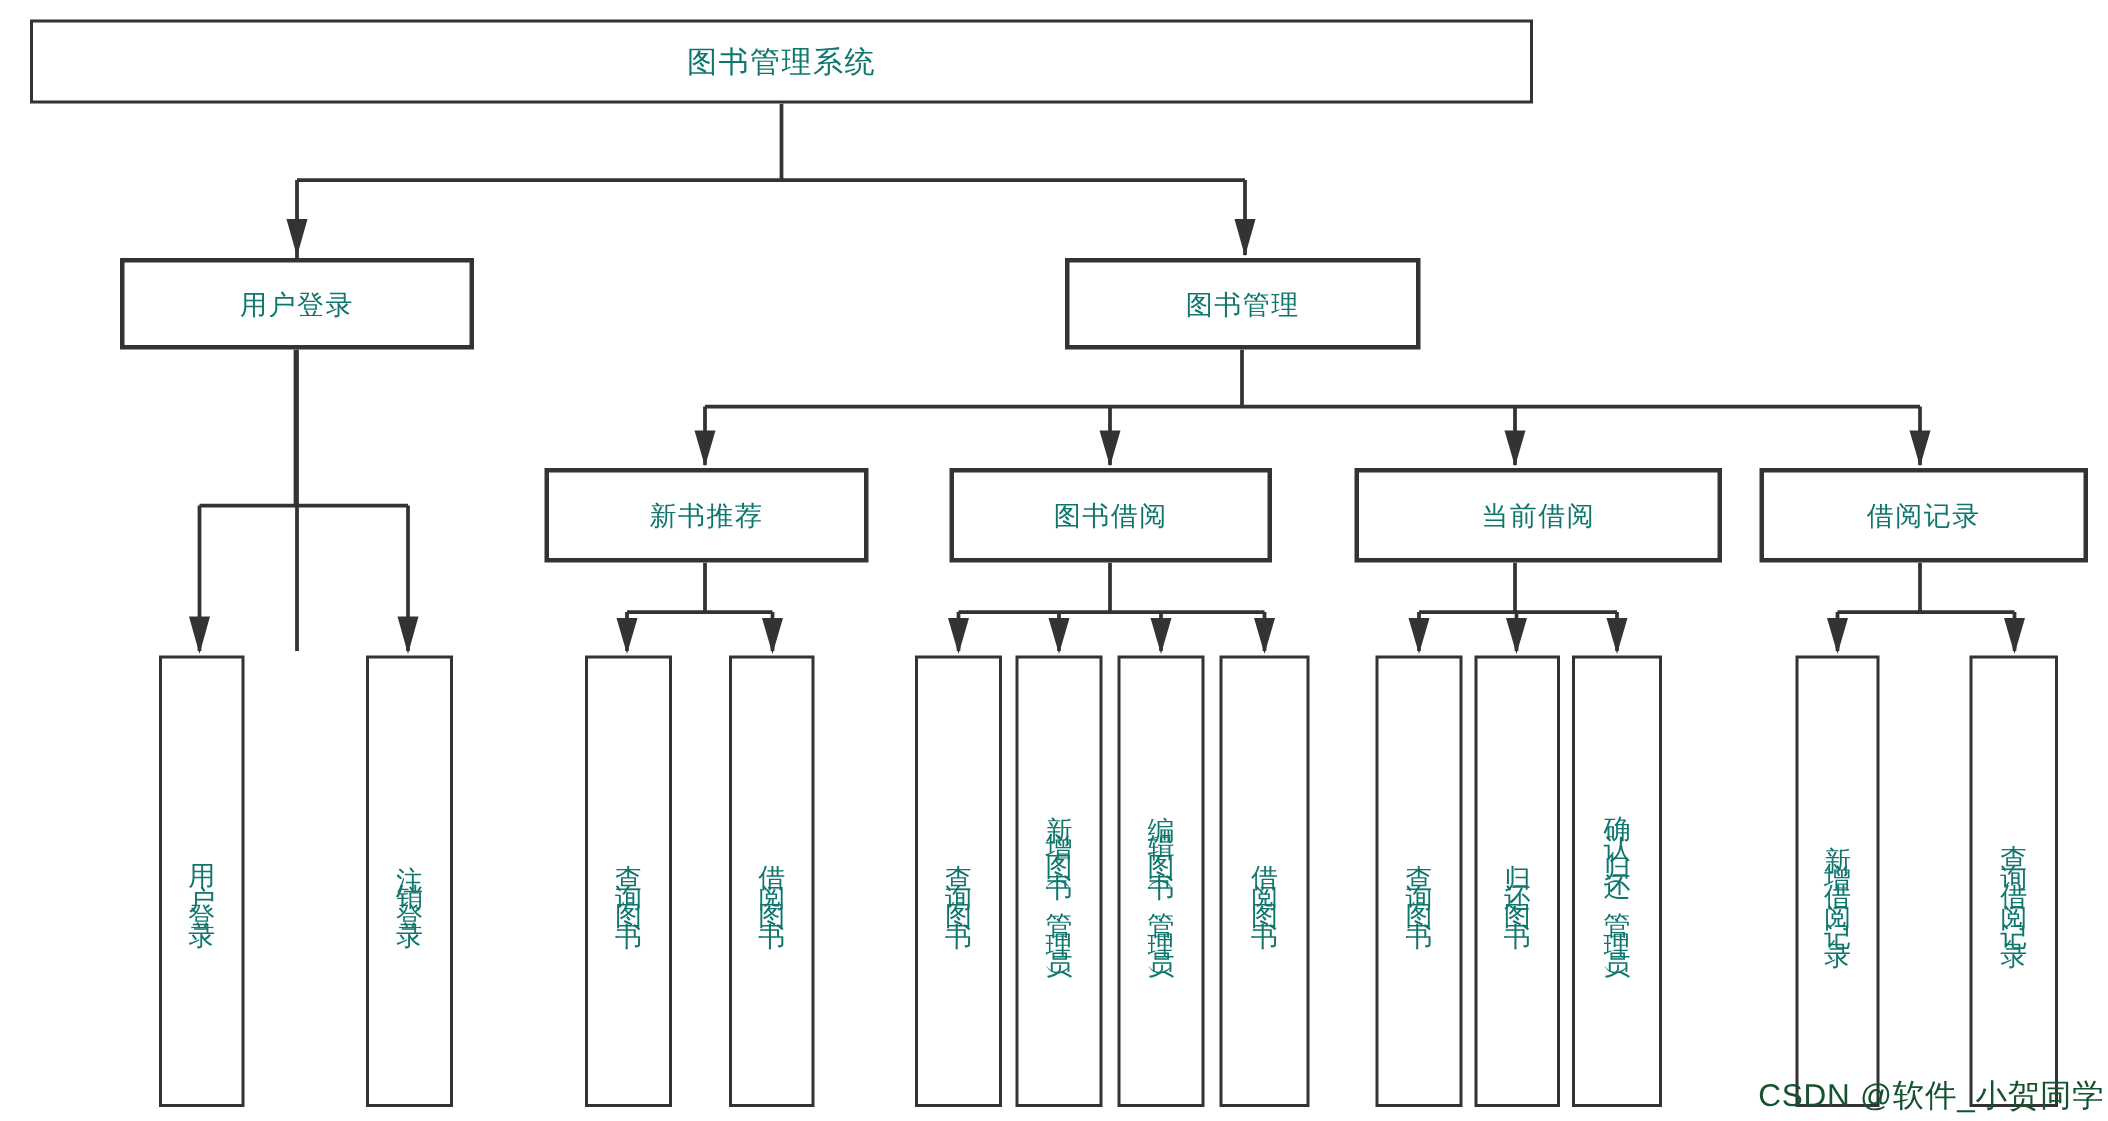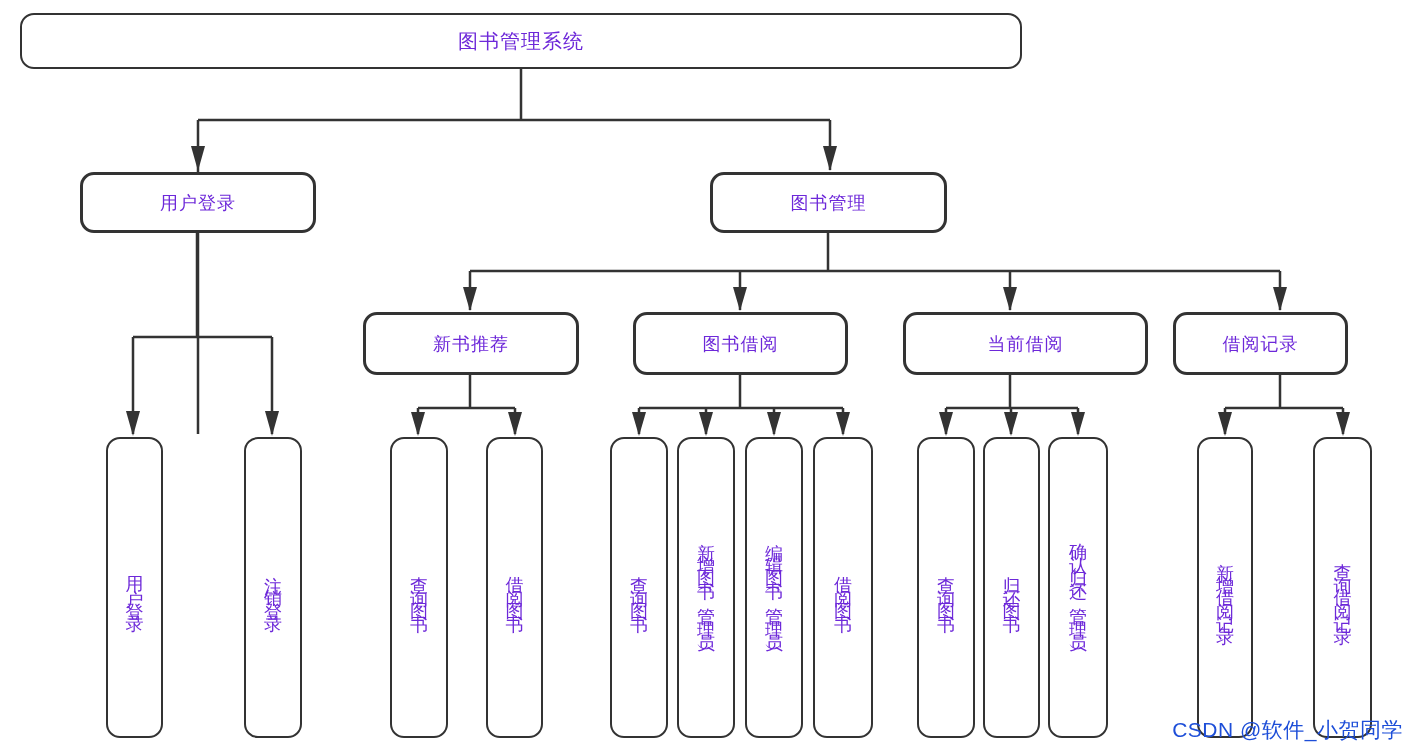--- a/index.html
+++ b/index.html
@@ -19,25 +19,24 @@
     position: absolute;
     left: 0;
     top: 0;
     width: 1405px;
     height: 747px;
   }
   .node {
     position: absolute;
     box-sizing: border-box;
     background: #ffffff;
-    color: #6d28d9;
+    color: #0f766e;
     display: flex;
     align-items: center;
     justify-content: center;
-    border-radius: 14px;
   }
   .hbox {
     border: 3px solid #333333;
     font-size: 18px;
     letter-spacing: 1px;
     white-space: nowrap;
   }
   .hbox.root {
     border-width: 2px;
     font-size: 20px;
@@ -50,21 +49,21 @@
     writing-mode: vertical-rl;
     text-orientation: mixed;
     letter-spacing: 13px;
     line-height: 1;
   }
   .watermark {
     position: absolute;
     right: 2px;
     bottom: 3px;
     font-size: 21px;
-    color: #1d4ed8;
+    color: #14532d;
     letter-spacing: 0.5px;
     z-index: 5;
     white-space: nowrap;
   }
 </style>
 </head>
 <body>
 
 <div class="canvas">
 
@@ -102,21 +101,21 @@
   </svg>
 
   <div class="node hbox root" style="left:20px; top:13px; width:1002px; height:56px;">图书管理系统</div>
 
   <div class="node hbox" style="left:80px; top:172px; width:236px; height:61px;">用户登录</div>
   <div class="node hbox" style="left:363px; top:312px; width:216px; height:63px;">新书推荐</div>
 
   <div class="node hbox" style="left:710px; top:172px; width:237px; height:61px;">图书管理</div>
   <div class="node hbox" style="left:633px; top:312px; width:215px; height:63px;text-align:center;">图书借阅</div>
   <div class="node hbox" style="left:903px; top:312px; width:245px; height:63px;">当前借阅</div>
-  <div class="node hbox" style="left:1173px; top:312px; width:175px; height:63px;">借阅记录</div>
+  <div class="node hbox" style="left:1173px; top:312px; width:219px; height:63px;">借阅记录</div>
 
   <div class="node vbox" style="left:106px; width:57px;">用户登录</div>
   <div class="node vbox" style="left:244px; width:58px;">注销登录</div>
 
   <div class="node vbox" style="left:390px; width:58px;">查询图书</div>
   <div class="node vbox" style="left:486px; width:57px;">借阅图书</div>
 
   <div class="node vbox" style="left:610px; width:58px;">查询图书</div>
   <div class="node vbox" style="left:677px; width:58px;">新增图书（管理员）</div>
   <div class="node vbox" style="left:745px; width:58px;">编辑图书（管理员）</div>

